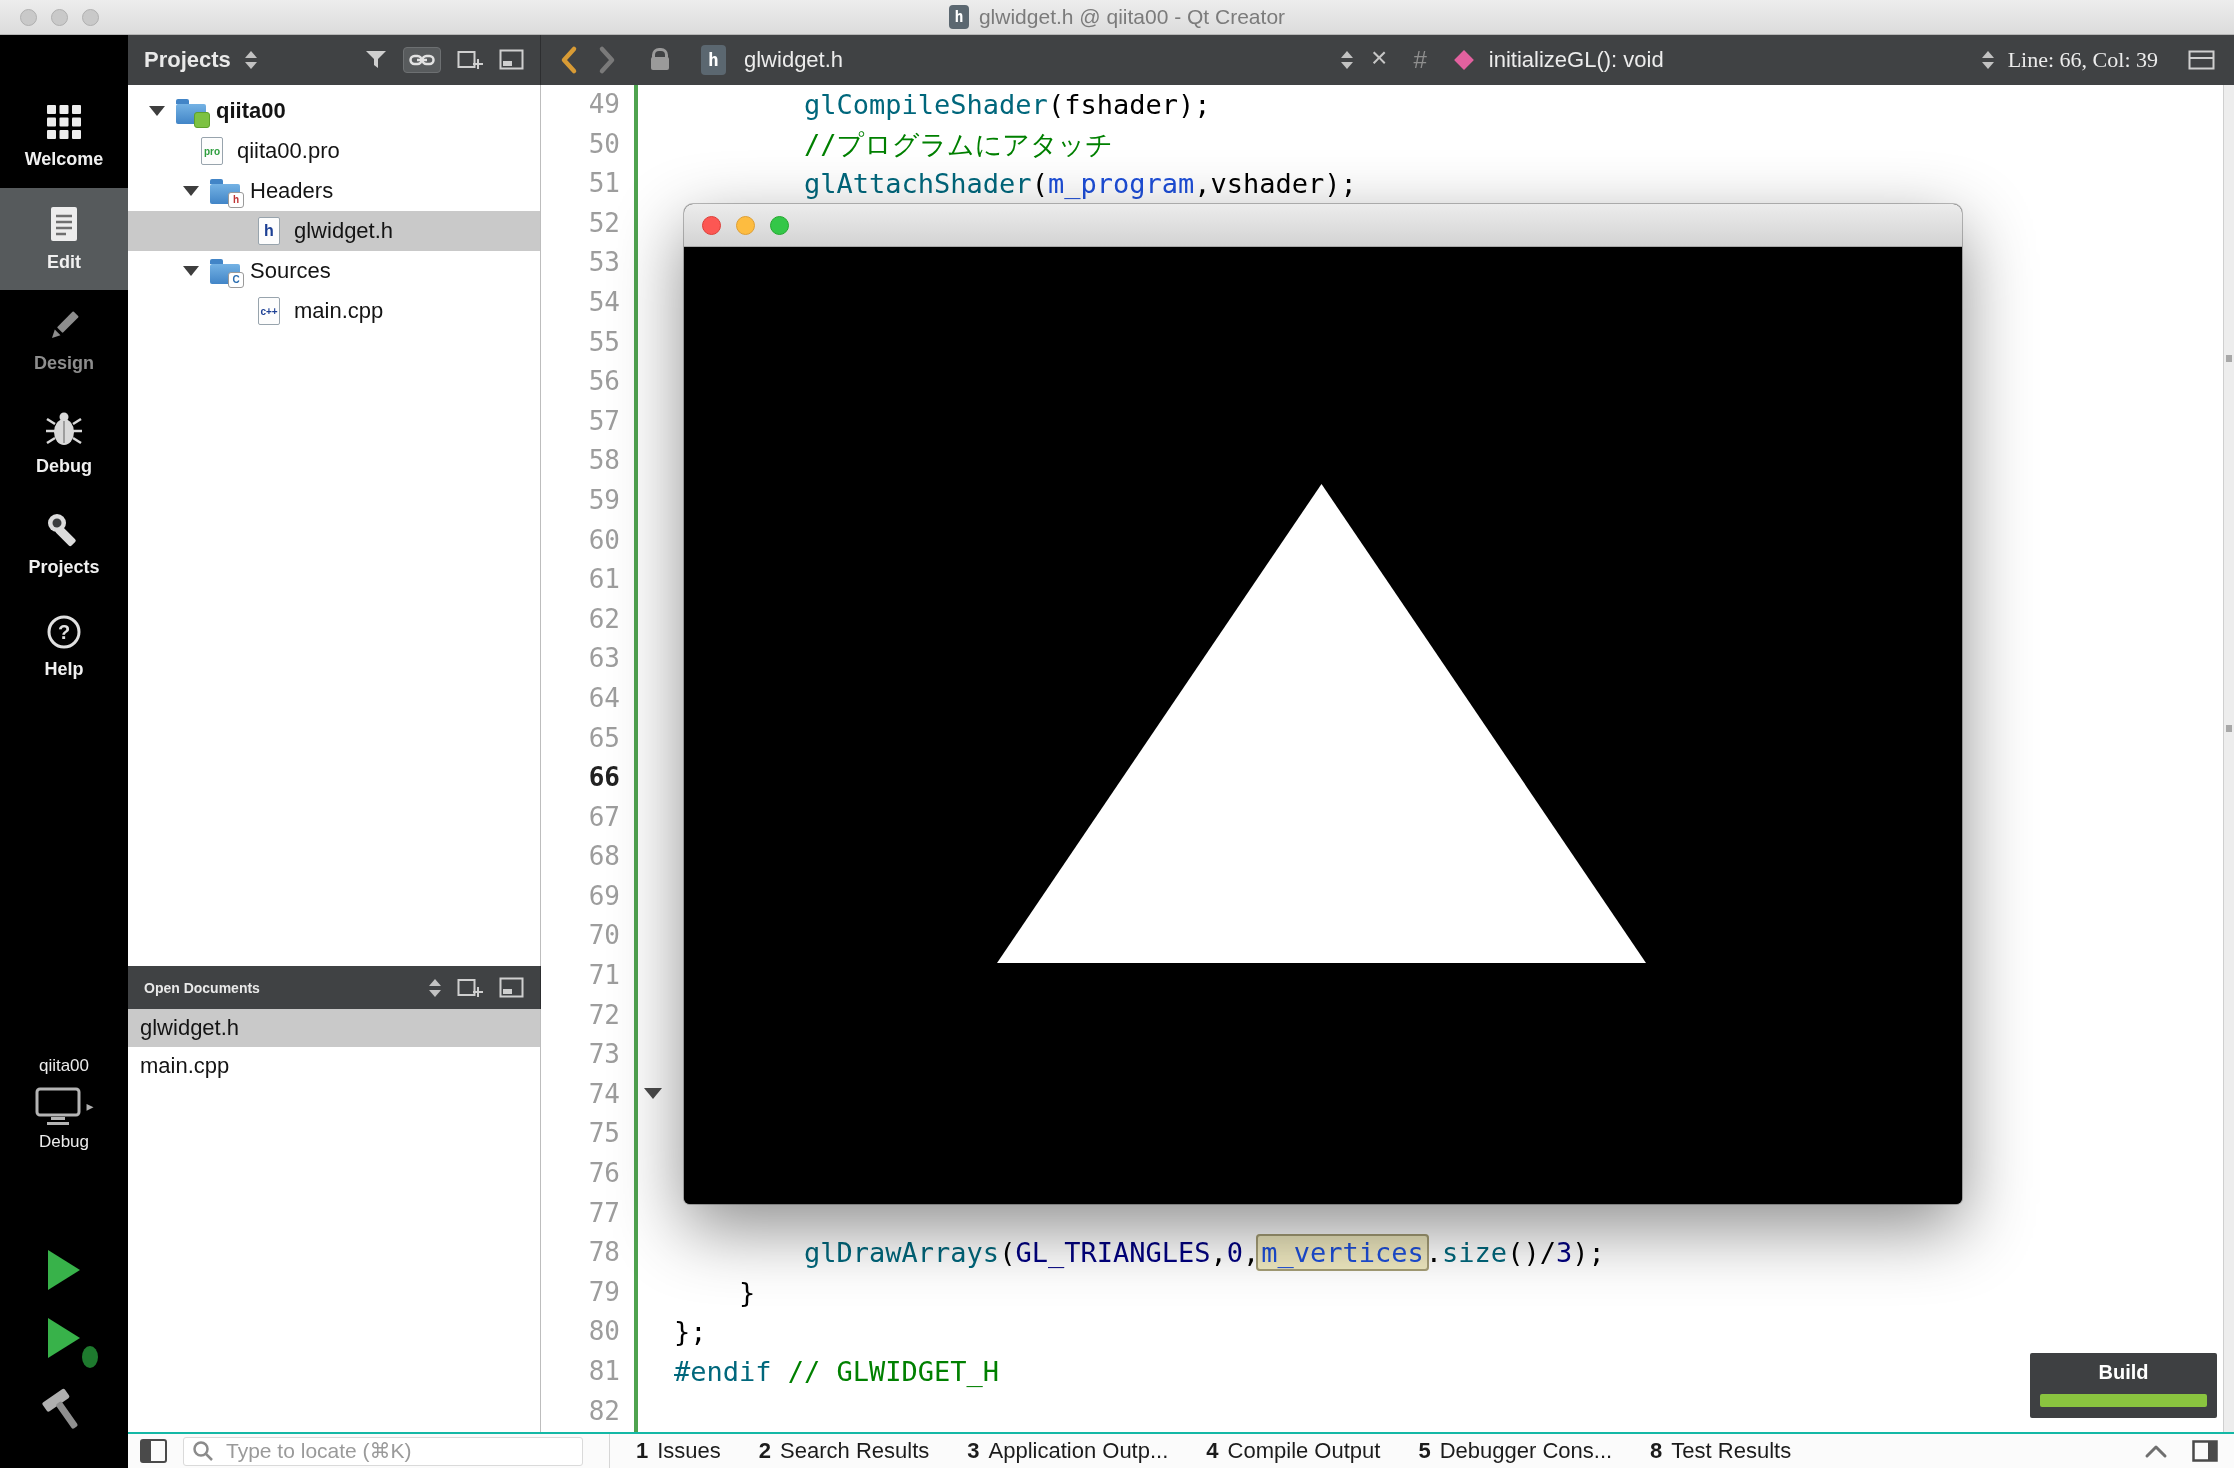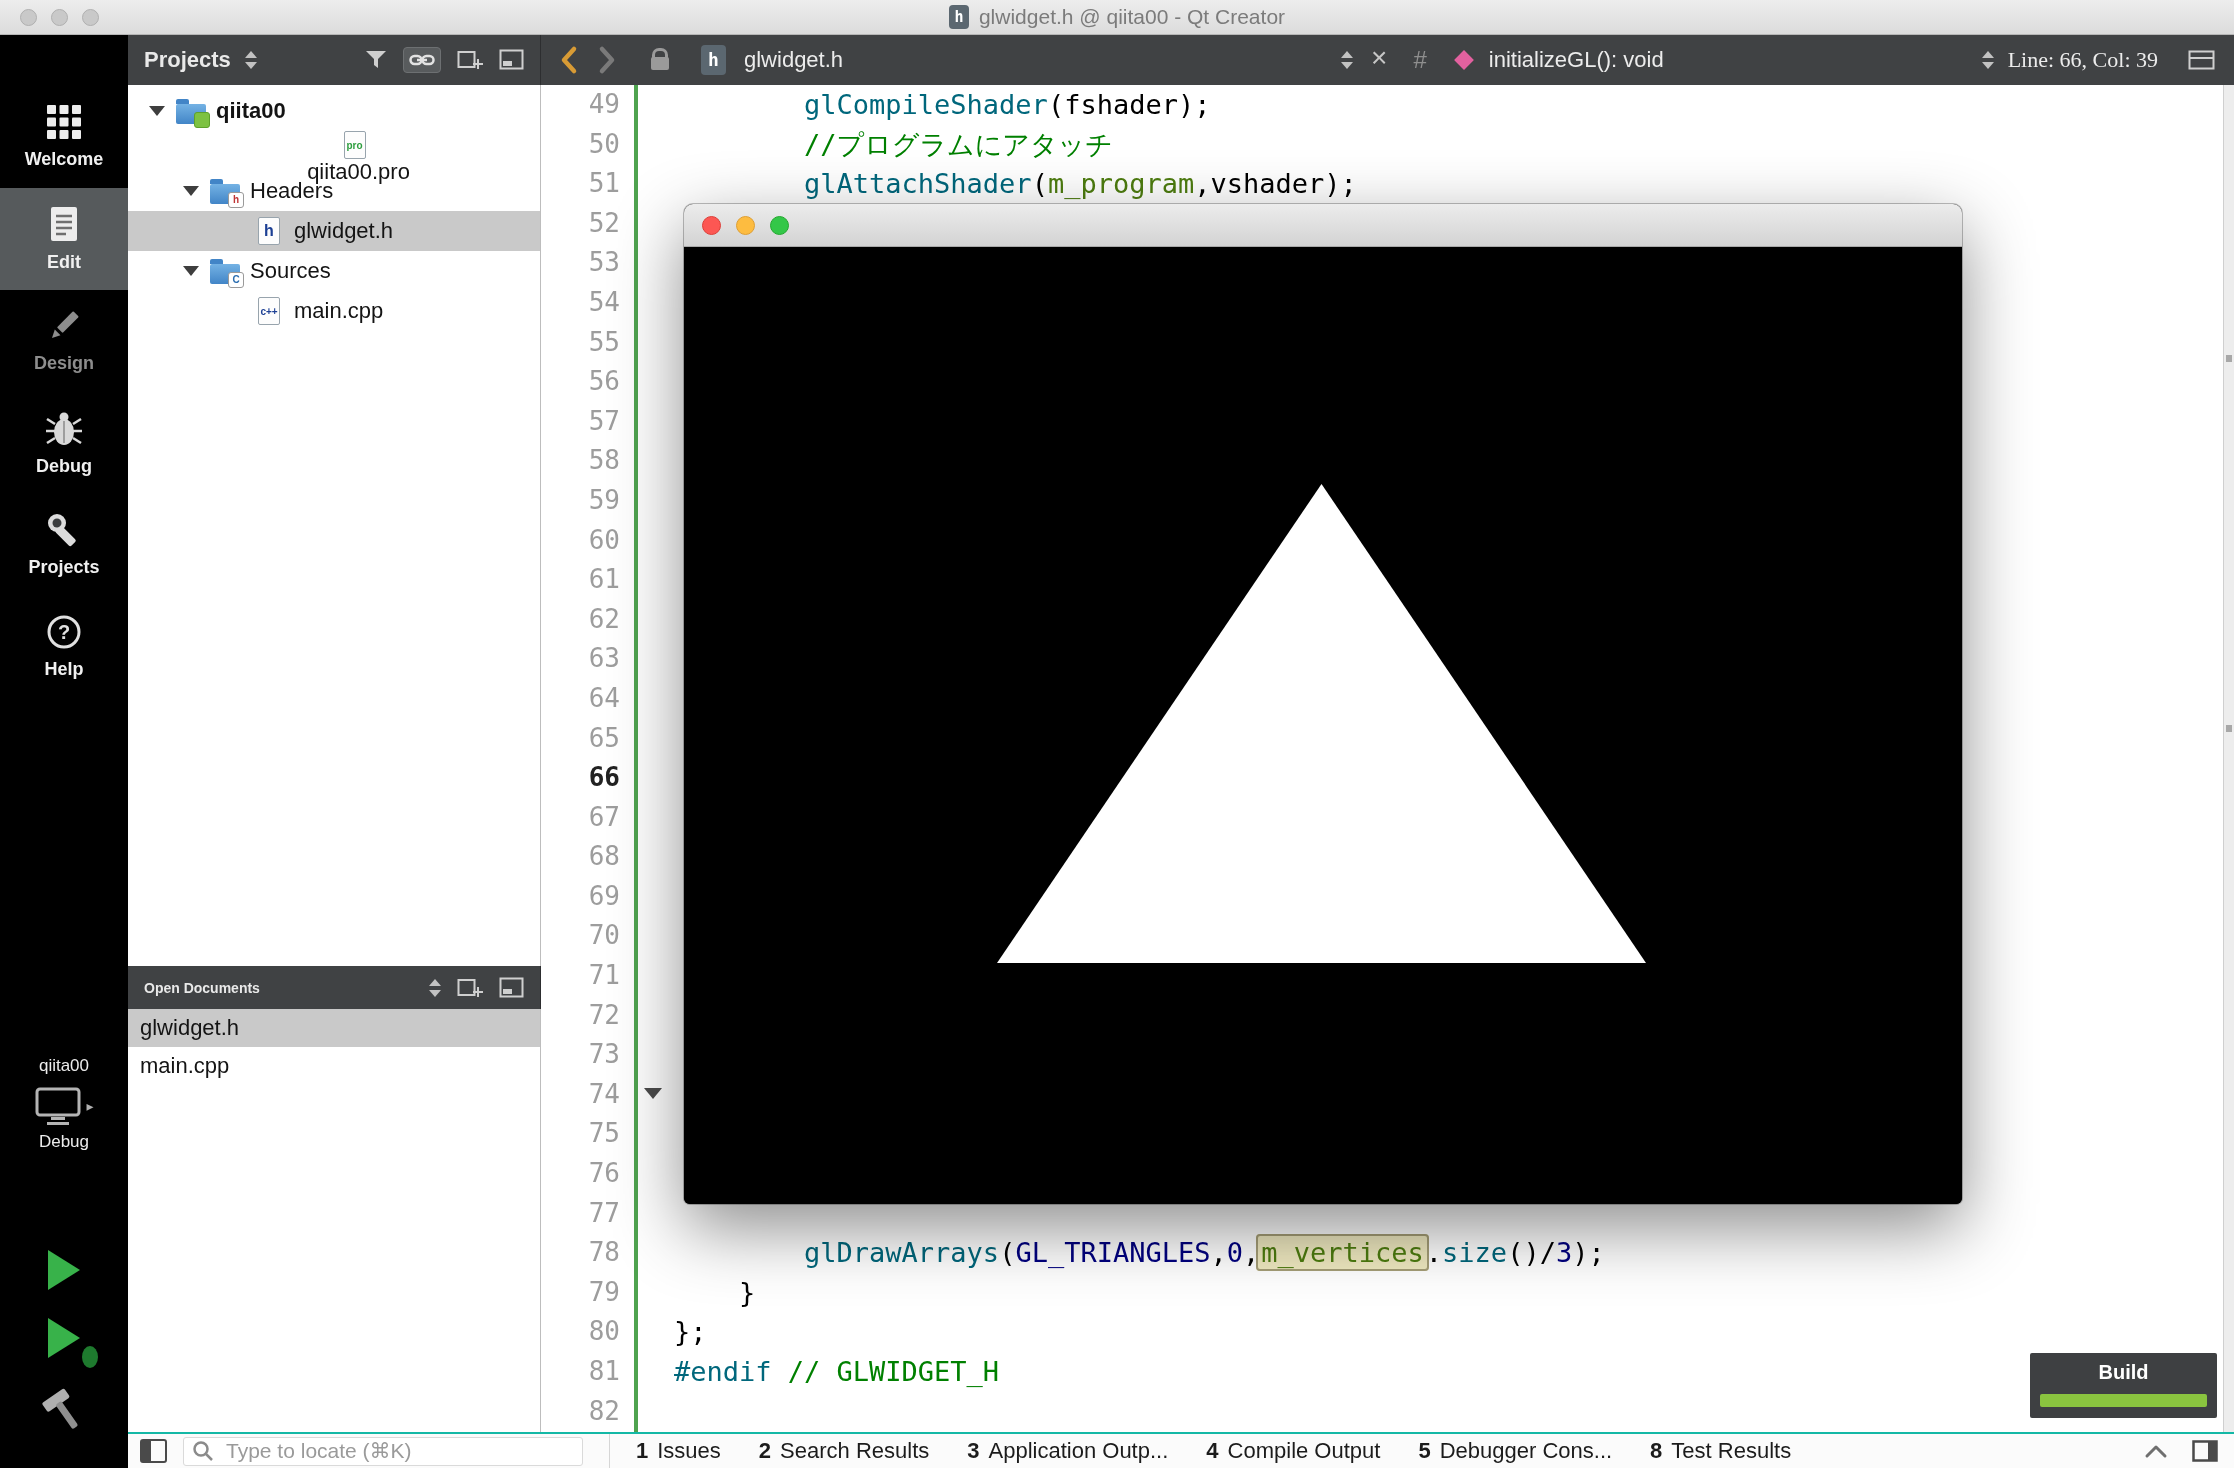--- a/index.html
+++ b/index.html
@@ -98,21 +98,21 @@
   .changebar{position:absolute;left:93px;top:0;width:4px;height:100%;background:#4fa34f;}
   .fold-marker{position:absolute;left:103px;width:0;height:0;
     border-left:9px solid transparent;border-right:9px solid transparent;border-top:11px solid #4c4c4c;}
   .code-lines{position:absolute;left:133px;top:0;right:0;height:100%;
     font-family:"DejaVu Sans Mono","DejaVu Sans",monospace;font-size:27px;overflow:hidden;}
   .code-line{height:39.6px;line-height:39.6px;white-space:pre;}
   .tok-p{color:#000;}
   .tok-f{color:#00677c;}
   .tok-pp{color:#00677c;}
   .tok-c{color:#008000;}
-  .tok-fld{color:#4d7c0f;}
+  .tok-fld{color:#1d4ed8;}
   .tok-m{color:#000080;}
   .tok-box{background:#efe9c0;border:2px solid #a59e77;border-radius:4px;padding:1px 3px;margin:-1px -3px;}
 
   .scroll-strip{position:absolute;left:2223px;top:85px;width:11px;height:1347px;background:#ededed;
     border-left:1px solid #cfcfcf;box-sizing:border-box;z-index:2;}
   .strip-mark{position:absolute;left:2px;width:6px;height:7px;background:#a8a8a8;}
 
   
   .gl-window{position:absolute;left:684px;top:204px;width:1278px;height:1000px;z-index:50;
     border-radius:9px 9px 6px 6px;overflow:hidden;background:#000;
@@ -348,21 +348,21 @@
       <span class="expander">
           <i></i>
         </span>
       <span class="ticon">
           <span class="folder">
             <span class="badge badge-qt"></span>
           </span>
         </span>
       <span class="tlabel tbold">qiita00</span>
     </div>
-    <div class="tree-row" style="padding-left:49px;flex-direction:column;">
+    <div class="tree-row" style="padding-left:67px;">
       <span class="ticon">
           <span class="doc doc-pro">
             <span>pro</span>
           </span>
         </span>
       <span class="tlabel">qiita00.pro</span>
     </div>
     <div class="tree-row" style="padding-left:46px;">
       <span class="expander">
           <i></i>

